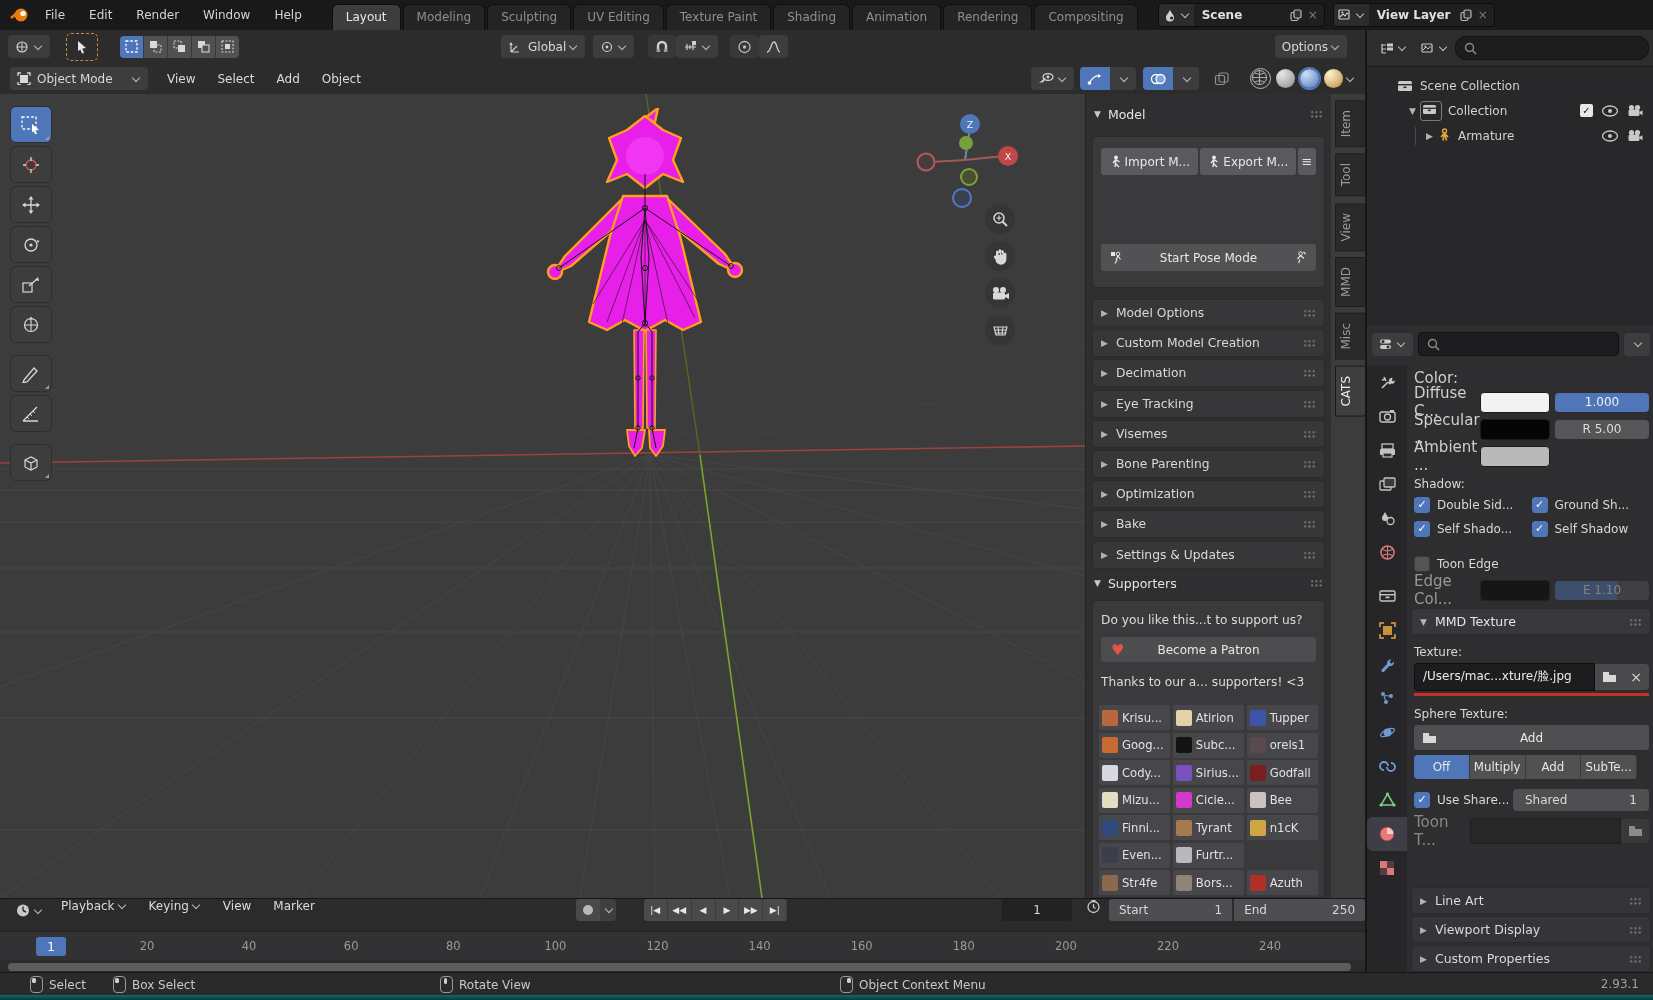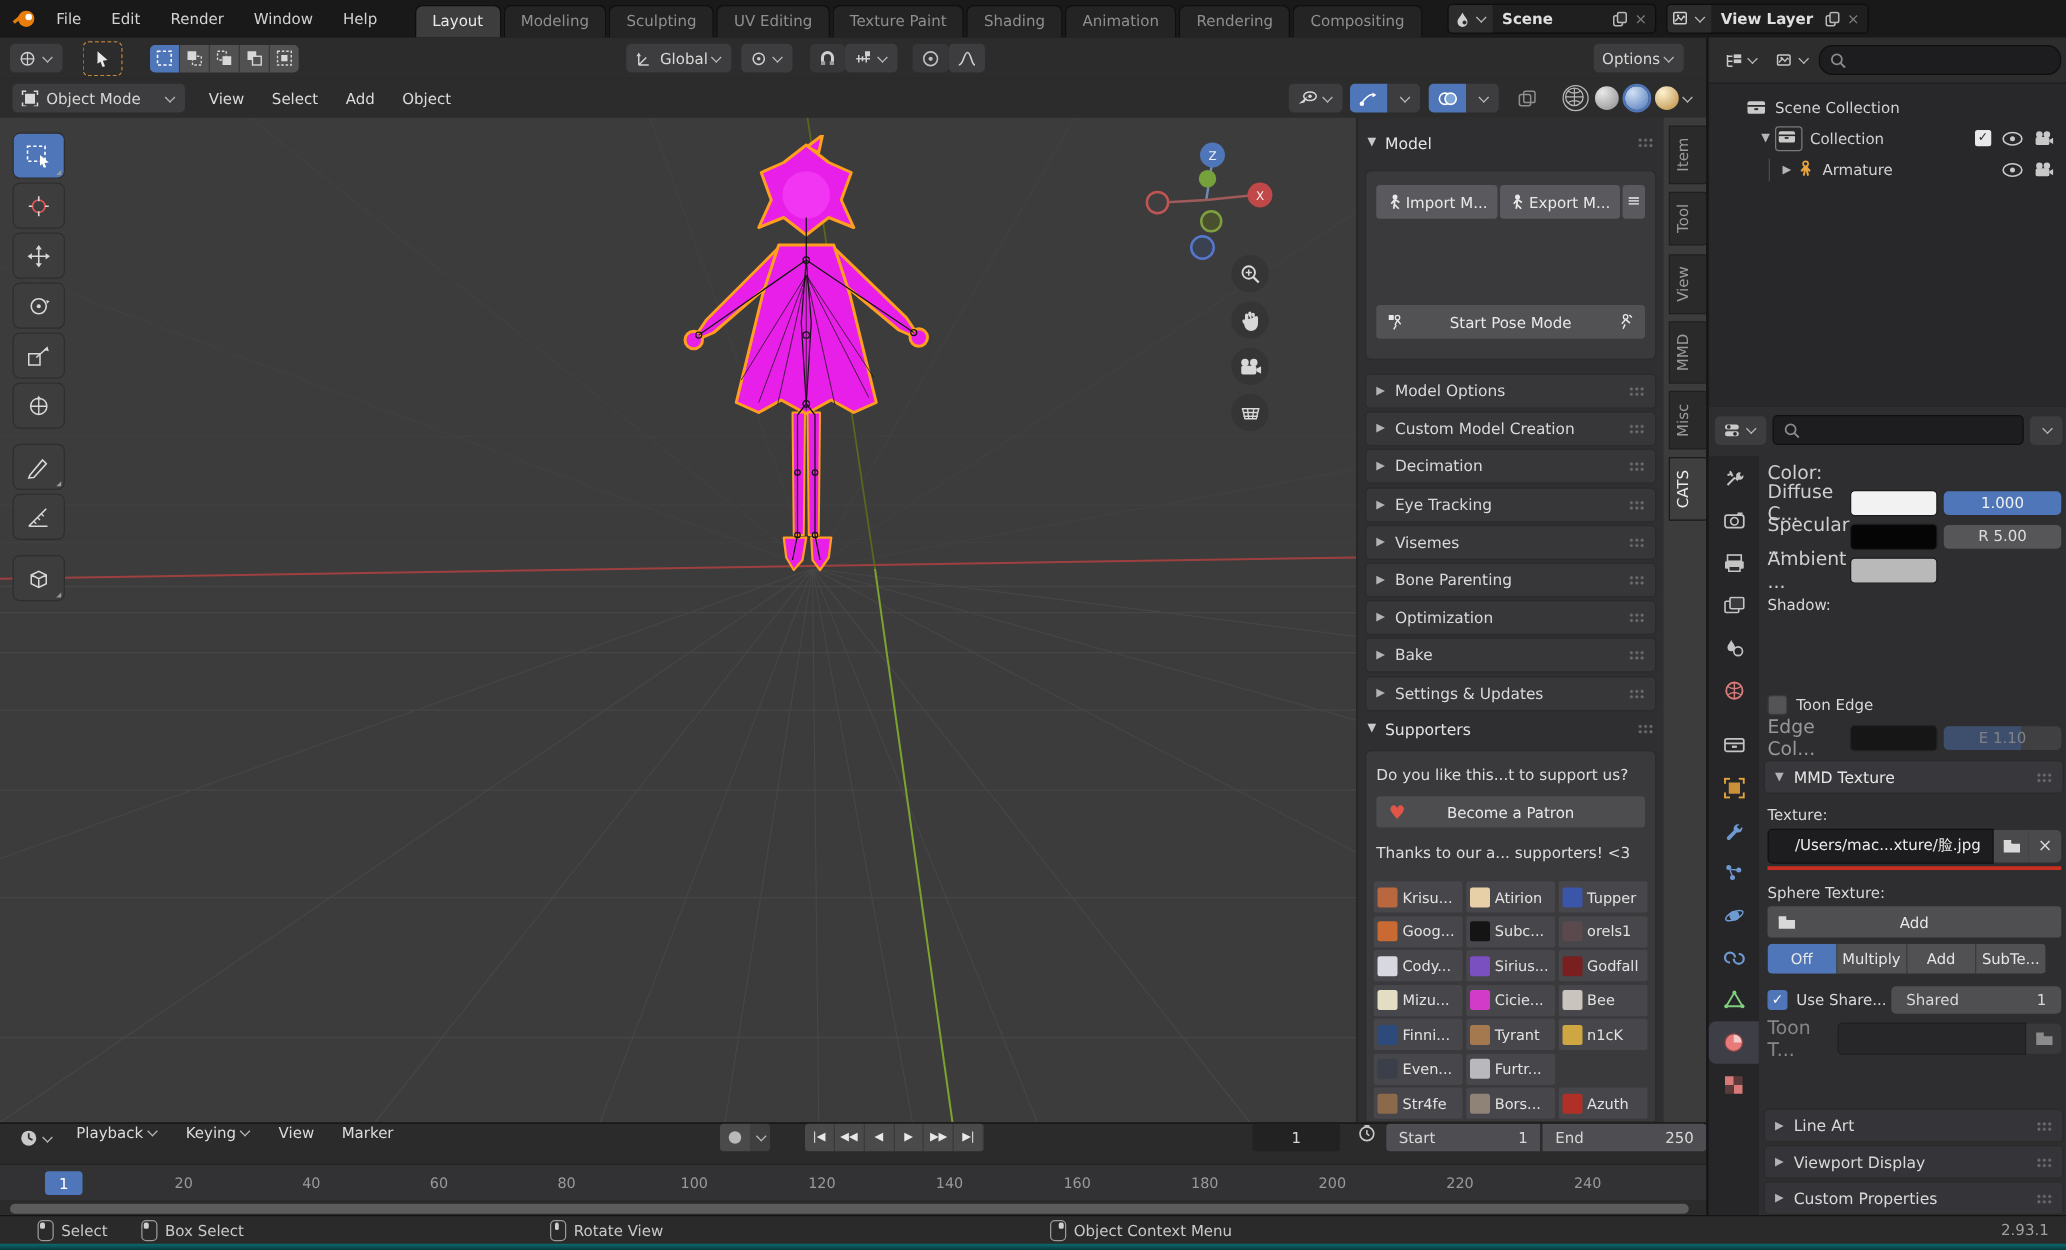--- a/index.html
+++ b/index.html
@@ -1015,41 +1015,63 @@
     <span class="swatch" style="background:#050505"></span>
     <span class="chip" style="background:#565658;color:#dcdcdc">R  5.00</span>
   </div>
   <div class="prow" style="top:120px">
     <span class="plabel">Ambient ...</span>
     <span class="swatch" style="background:#b9b9b9"></span>
   </div>
   <div class="prow" style="top:148px">
       <span>Shadow:</span>
     </div>
+  <div style="position:absolute;top:172px;left:47px;right:6px;display:grid;grid-template-columns:1fr 1fr;row-gap:8px">
+
+      <span class="flex">
+        <span class="cb on"></span>
+        <span>Double Sid...</span>
+      </span>
+
+      <span class="flex">
+        <span class="cb on"></span>
+        <span>Ground Sh...</span>
+      </span>
+
+      <span class="flex">
+        <span class="cb on"></span>
+        <span>Self Shado...</span>
+      </span>
+
+      <span class="flex">
+        <span class="cb on"></span>
+        <span>Self Shadow</span>
+      </span>
+    </div>
   <div class="prow" style="top:228px">
     <span class="cb"></span>
     <span>Toon Edge</span>
   </div>
   <div class="prow" style="top:254px;opacity:.65">
     <span class="plabel">Edge Col...</span>
     <span class="swatch" style="background:#0a0a0a"></span>
     <span class="chip" style="background:linear-gradient(90deg,#46618f 0 66%,#4a4a4c 66%);color:#aeaeb2">E  1.10</span>
   </div>
 
   <div class="secrow" style="top:283px;background:#38383c">
     <span class="tri">▼</span>
     <span style="font-size:12.5px;color:#e4e4e4">MMD Texture</span>
     <span class="grip"></span>
   </div>
 
   <div class="prow" style="top:316px">
       <span>Texture:</span>
     </div>
   <div class="prow" style="top:338px;height:27px">
-    <span style="flex:1;height:26px;background:#1d1d1f;border:1px solid #101010;border-radius:4px 0 0 4px;display:flex;align-items:center;padding:0 21px;color:#ececec;white-space:nowrap;overflow:hidden">/Users/mac...xture/脸.jpg</span>
+    <span style="flex:1;height:26px;background:#1d1d1f;border:1px solid #101010;border-radius:4px 0 0 4px;display:flex;align-items:center;padding:0 8px;color:#ececec;white-space:nowrap;overflow:hidden">/Users/mac...xture/脸.jpg</span>
     <span style="width:28px;height:26px;background:#4a4a4c;display:flex;align-items:center;justify-content:center">
         <svg width="15" height="13">
           <path d="M1,3 h5 l1.5,2 H14 v7 H1Z" fill="#d8d8d8"></path>
           <rect x="1" y="2" width="6" height="2" fill="#d8d8d8"></rect>
         </svg>
       </span>
     <span style="width:26px;height:26px;background:#4a4a4c;border-radius:0 4px 4px 0;display:flex;align-items:center;justify-content:center;color:#d8d8d8;font-size:14px">×</span>
   </div>
   <div style="position:absolute;top:368px;left:47px;right:6px;height:3px;background:#c92f22"></div>
 

